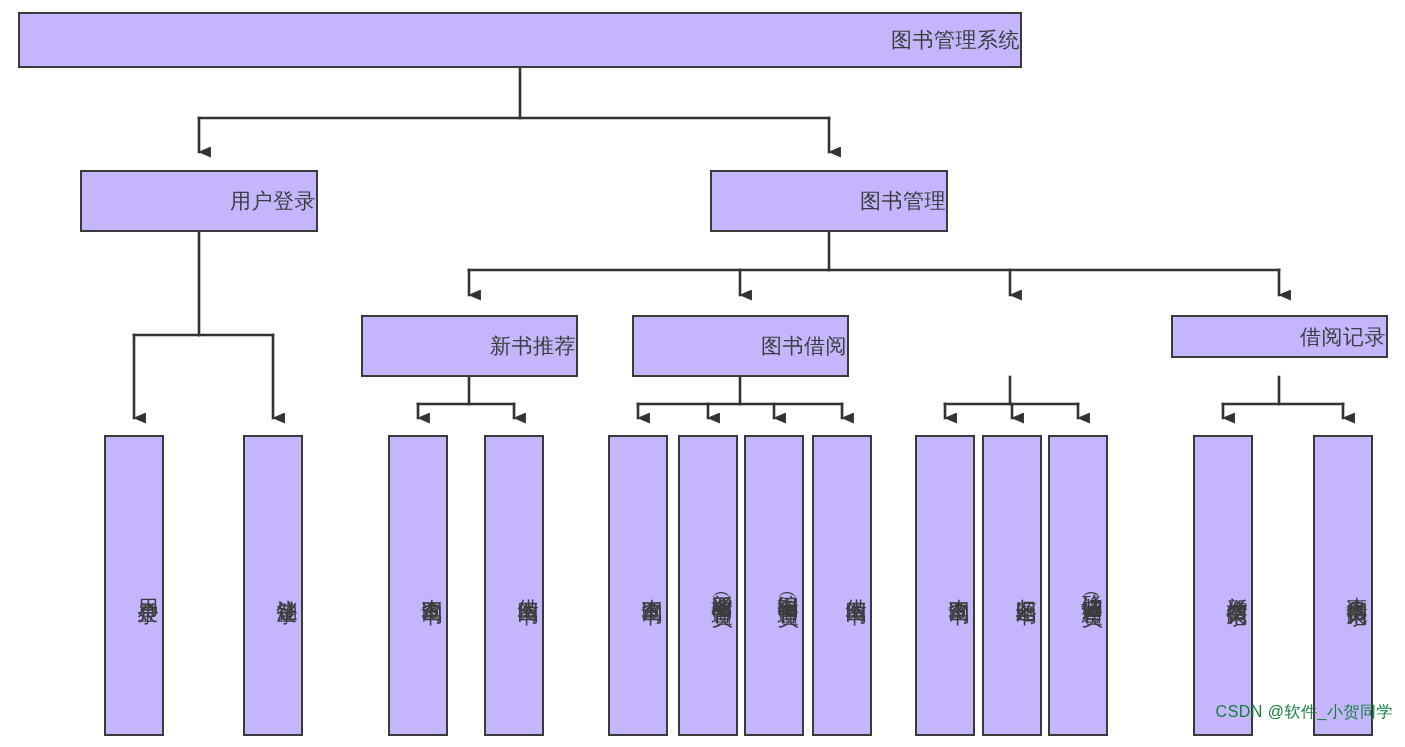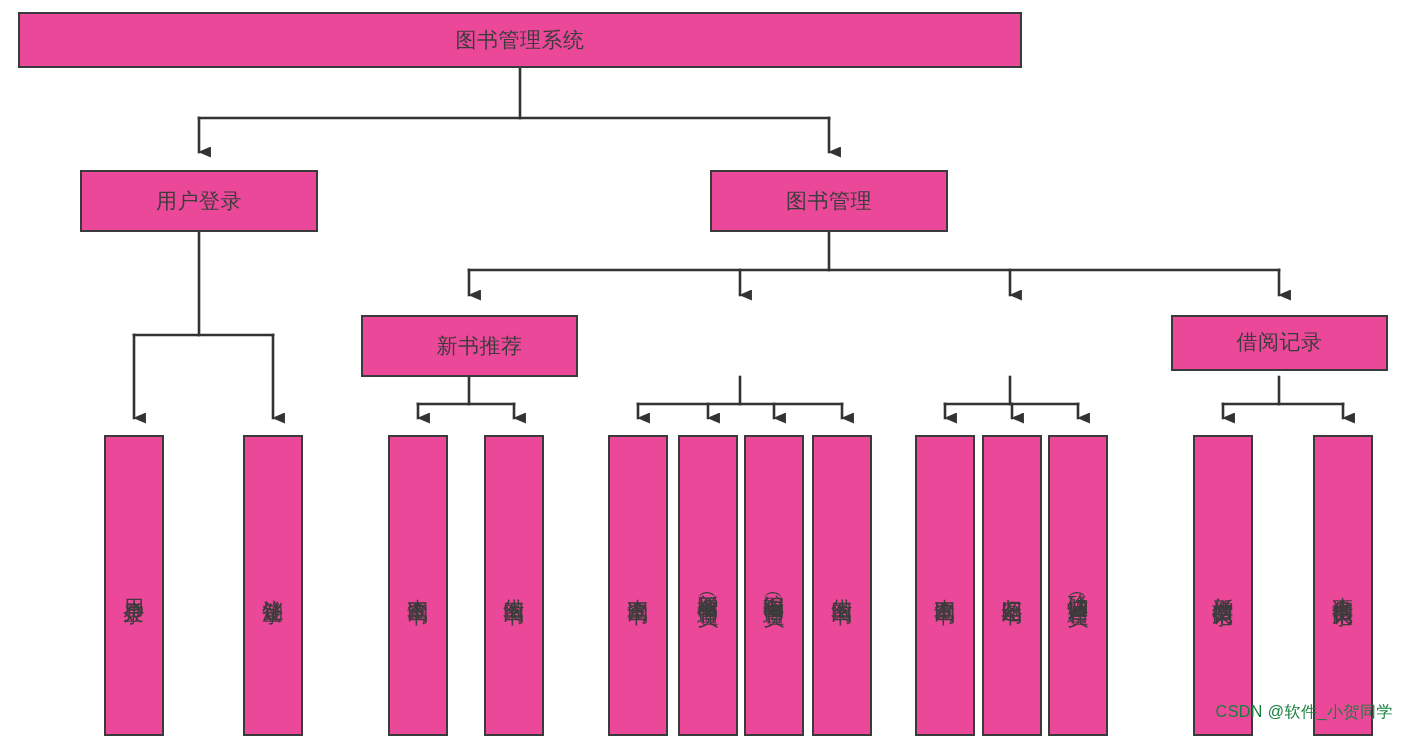--- a/index.html
+++ b/index.html
@@ -22,25 +22,25 @@
     position: absolute;
     left: 0;
     top: 0;
     width: 1405px;
     height: 747px;
   }
   
   .node {
     position: absolute;
     box-sizing: border-box;
-    background: #ec4899;
+    background: #c4b5fd;
     border: 2.5px solid #3a3a3a;
     display: flex;
     align-items: center;
-    justify-content: center;
+    justify-content: flex-end;
     overflow: hidden;
   }
   .node-h .node-label {
     font-size: 21px;
     color: #3c3c3c;
     line-height: 1.1;
     white-space: nowrap;
     letter-spacing: 0.5px;
   }
   .node-v {
@@ -128,21 +128,24 @@
   <div class="node node-h" style="left:80px; top:170px; width:238px; height:62px;">
     <span class="node-label">用户登录</span>
   </div>
   <div class="node node-h" style="left:710px; top:170px; width:238px; height:62px;">
     <span class="node-label">图书管理</span>
   </div>
 
   <div class="node node-h" style="left:361px; top:315px; width:217px; height:62px;padding-left:20px;">
     <span class="node-label">新书推荐</span>
   </div>
-  <div class="node node-h" style="left:1171px; top:315px; width:217px; height:56px;font-family:Liberation Serif, serif;">
+  <div class="node node-h" style="left:632px; top:315px; width:217px; height:62px;">
+    <span class="node-label">图书借阅</span>
+  </div>
+  <div class="node node-h" style="left:1171px; top:315px; width:217px; height:43px;">
     <span class="node-label">借阅记录</span>
   </div>
 
   <div class="node node-v" style="left:104px; top:435px; width:60px; height:301px;">
     <span class="node-label">用户登录</span>
   </div>
   <div class="node node-v" style="left:243px; top:435px; width:60px; height:301px;">
     <span class="node-label">注销登录</span>
   </div>
 

